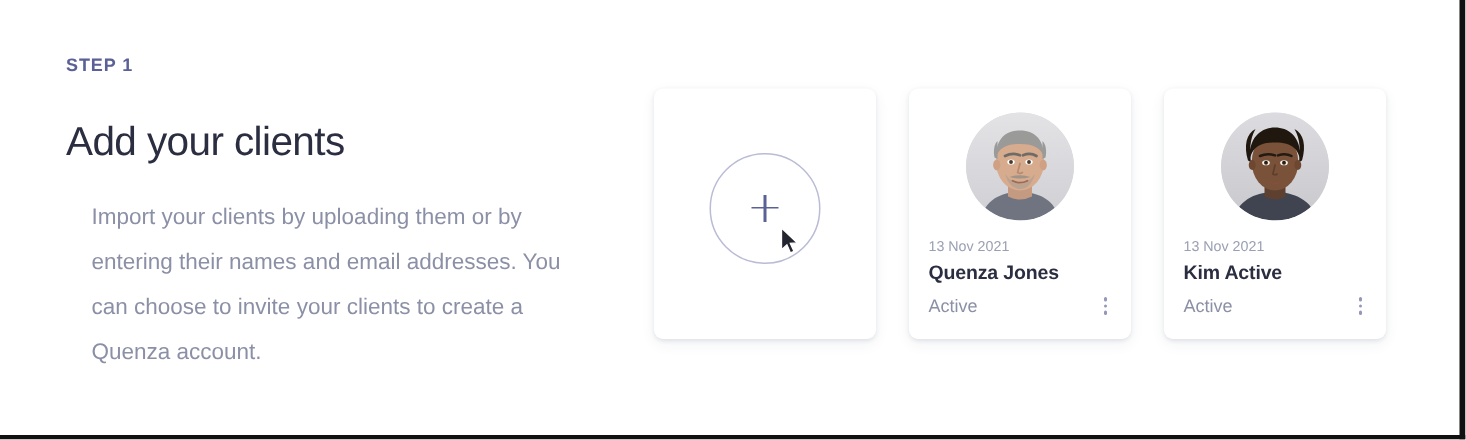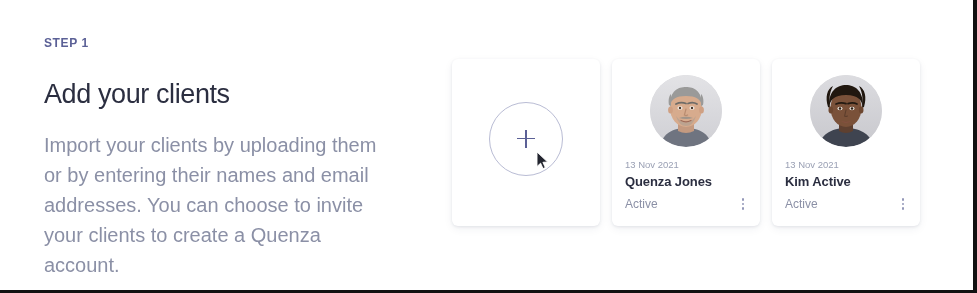--- a/index.html
+++ b/index.html
@@ -42,34 +42,34 @@
   }
   .headline {
     font-size: 27px;
     font-weight: normal;
     color: #2b2e40;
     letter-spacing: -0.4px;
     margin: 0 0 20px 0;
     line-height: 32px;
   }
   .body-copy {
-    font-size: 20px;
+    font-size: 15px;
     color: #8b90a6;
     line-height: 30px;
-    margin: 0;
+    margin: 17px;
     width: 340px;
   }
 
   
   .cards-row {
     position: absolute;
-    left: 452px;
+    left: 436px;
     top: 59px;
     display: flex;
-    gap: 12px;
+    gap: 22px;
   }
   .card {
     position: relative;
     width: 148px;
     height: 167px;
     background: #ffffff;
     border-radius: 6px;
     box-shadow: 0 1px 3px rgba(40,45,80,0.10), 0 3px 10px rgba(40,45,80,0.06);
     box-sizing: border-box;
   }

